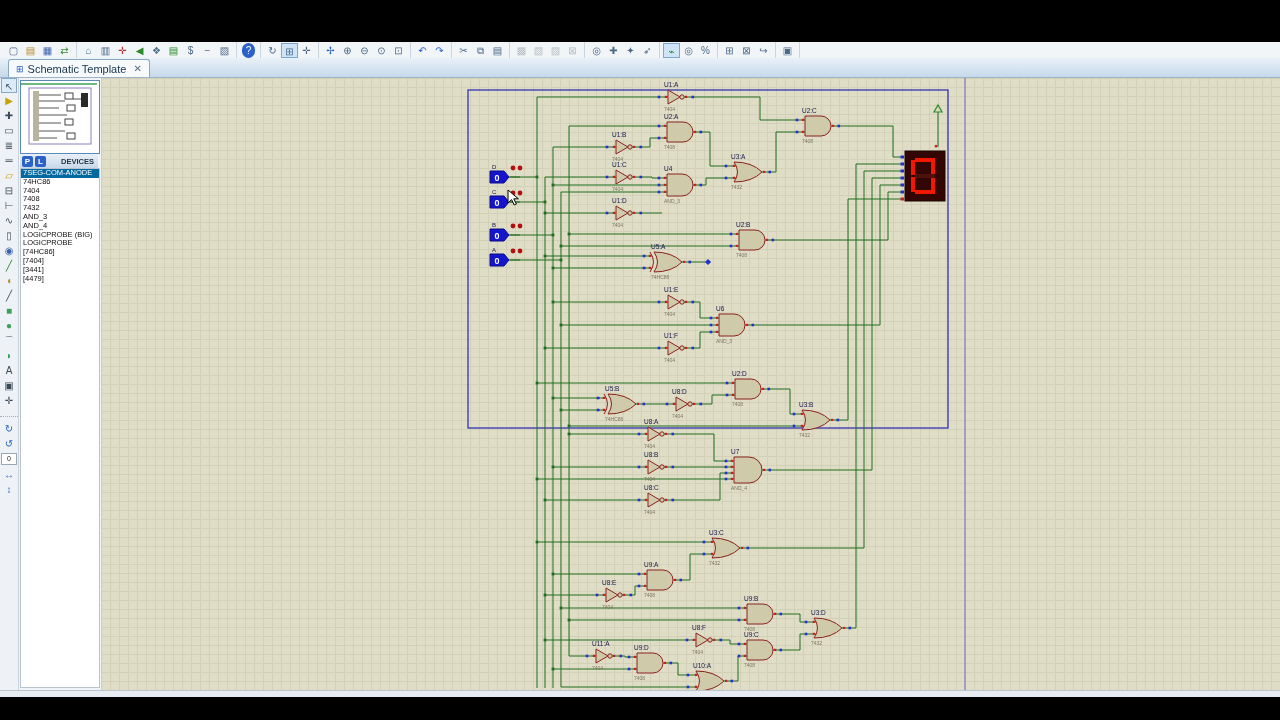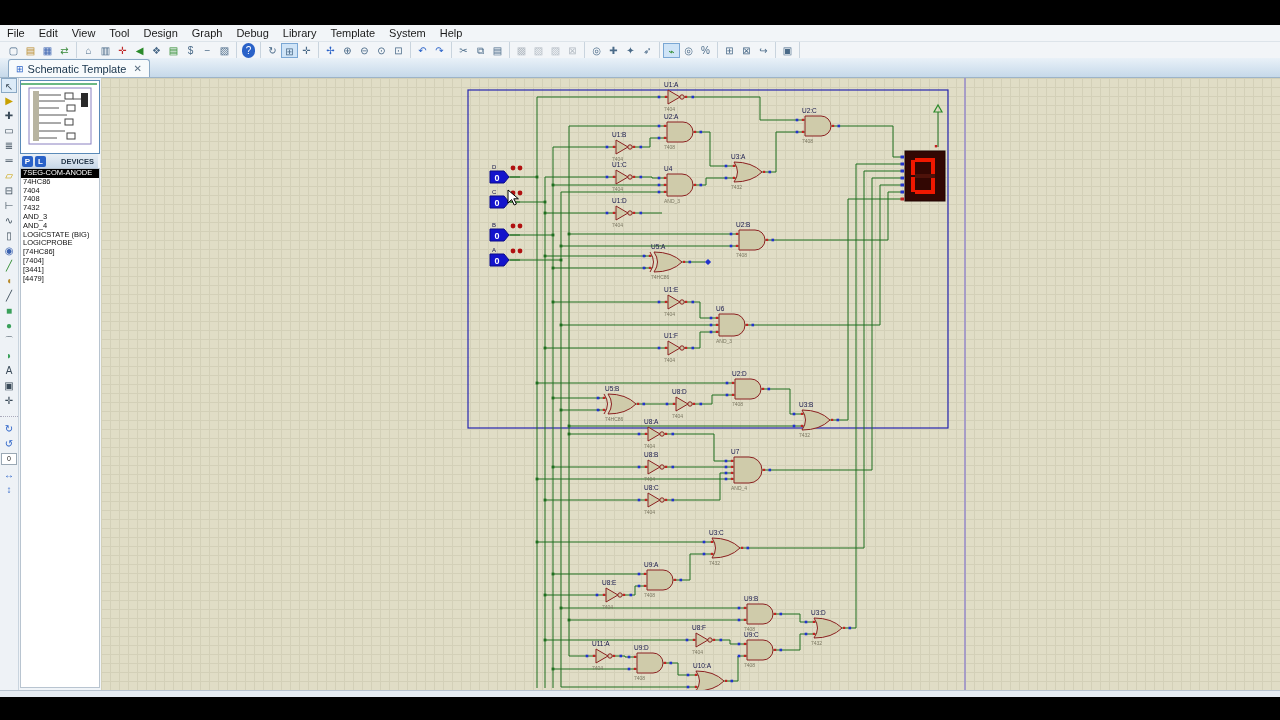--- a/index.html
+++ b/index.html
@@ -35,53 +35,40 @@
            border:1px solid #5a8ab8;cursor:pointer;}
   #devhead{position:absolute;left:1px;top:76px;width:78px;height:14px;
            background:linear-gradient(#eaf0f6,#c8d8e8);display:flex;align-items:center;}
   .plbtn{width:11px;height:11px;background:#2a62c8;border-radius:2px;color:#fff;font-size:8px;
          font-weight:bold;text-align:center;line-height:11px;margin-left:2px;cursor:pointer;}
   #devtitle{flex:1;text-align:right;font-size:7.5px;font-weight:bold;color:#223548;padding-right:4px;}
   #devlist{position:absolute;left:1px;top:90px;width:78px;height:518px;background:#fff;
            border:1px solid #b8c4d0;overflow:hidden;}
   .drow{height:8.8px;font-size:7.5px;line-height:8.8px;padding-left:2px;color:#111;
         white-space:nowrap;cursor:pointer;}
-  .drow.sel{background:#000000;color:#fff;}
+  .drow.sel{background:#0369a1;color:#fff;}
   
   #canvas{position:absolute;left:101px;top:78px;width:1179px;height:612px;
           background-color:#e0ddc6;
           background-image:
             linear-gradient(#d3d0b8 1px,transparent 1px),
             linear-gradient(90deg,#d3d0b8 1px,transparent 1px),
             linear-gradient(#c3c0a8 1px,transparent 1px),
             linear-gradient(90deg,#c3c0a8 1px,transparent 1px);
           background-size:9px 9px,9px 9px,90px 90px,90px 90px;cursor:crosshair;}
   #statusbar{position:absolute;left:0;top:690px;width:1280px;height:7px;background:#e6ecf2;
              border-top:1px solid #b8c4d0;}
   #lbt{position:absolute;left:0;top:0;width:1280px;height:25px;background:#000;}
   #lbb{position:absolute;left:0;top:697px;width:1280px;height:23px;background:#000;}
 </style>
 </head>
 <body>
 
 <div id="screen">
   <div id="lbt"></div>
-  <div id="menubar">
-      <span>File</span>
-      <span>Edit</span>
-      <span>View</span>
-      <span>Tool</span>
-      <span>Design</span>
-      <span>Graph</span>
-      <span>Debug</span>
-      <span>Library</span>
-      <span>Template</span>
-      <span>System</span>
-      <span>Help</span>
-    </div>
   <div id="toolbar">
       <div class="tgroup">
         <div class="ticon">▢</div>
         <div class="ticon" style="color: rgb(184, 138, 42);">▤</div>
         <div class="ticon" style="color: rgb(58, 98, 176);">▦</div>
         <div class="ticon" style="color: rgb(58, 138, 58);">⇄</div>
       </div>
       <div class="tgroup">
         <div class="ticon">⌂</div>
         <div class="ticon">▥</div>
@@ -209,21 +196,21 @@
       <div id="devtitle">DEVICES</div>
     </div>
     <div id="devlist">
         <div class="drow sel">7SEG-COM-ANODE</div>
         <div class="drow">74HC86</div>
         <div class="drow">7404</div>
         <div class="drow">7408</div>
         <div class="drow">7432</div>
         <div class="drow">AND_3</div>
         <div class="drow">AND_4</div>
-        <div class="drow">LOGICSTATE (BIG)</div>
+        <div class="drow">LOGICPROBE (BIG)</div>
         <div class="drow">LOGICPROBE</div>
         <div class="drow">[74HC86]</div>
         <div class="drow">[7404]</div>
         <div class="drow">[3441]</div>
         <div class="drow">[4479]</div>
       </div>
   </div>
 
   <div id="canvas">
     <svg id="schsvg" width="1179" height="612">

